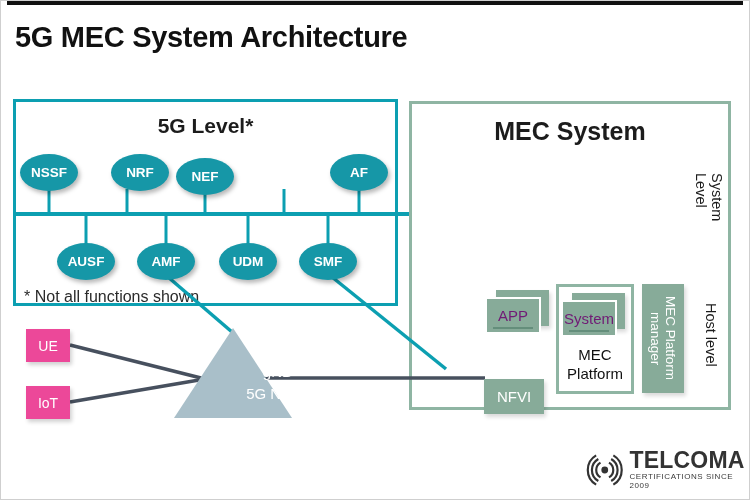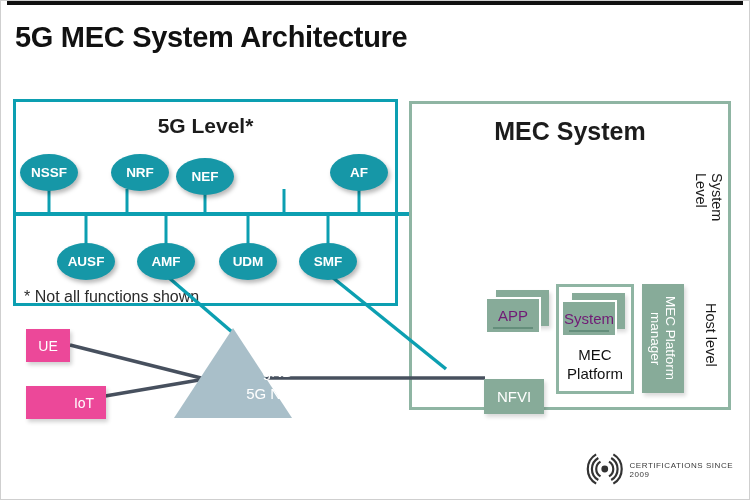--- a/index.html
+++ b/index.html
@@ -125,21 +125,21 @@
   <div class="nf" style="left:218px;top:242px;">
       <span>UDM</span>
     </div>
   <div class="nf" style="left:298px;top:242px;">
       <span>SMF</span>
     </div>
 
   <div class="slate" style="left:25px;top:328px;">
       <span>UE</span>
     </div>
-  <div class="slate" style="left:25px;top:385px;padding-left:36px;">
+  <div class="slate" style="left:25px;top:385px;">
       <span>IoT</span>
     </div>
 
   <div class="tri-wrap">
     <div class="tri"></div>
     <div class="tri-label tri-l1">gNB</div>
     <div class="tri-label tri-l2">5G NR</div>
   </div>
 
 
@@ -190,16 +190,17 @@
     <svg width="46" height="40" viewBox="0 0 46 40">
       <circle cx="23" cy="20" r="3.6" fill="#333"></circle>
       <path d="M27.5,12.2 A9,9 0 0 1 27.5,27.8" fill="none" stroke="#333" stroke-width="2.3"></path>
       <path d="M29.8,8.3  A13.5,13.5 0 0 1 29.8,31.7" fill="none" stroke="#333" stroke-width="2.3"></path>
       <path d="M32.1,4.5  A18,18 0 0 1 32.1,35.5" fill="none" stroke="#333" stroke-width="2.3"></path>
       <path d="M18.5,12.2 A9,9 0 0 0 18.5,27.8" fill="none" stroke="#333" stroke-width="2.3"></path>
       <path d="M16.2,8.3  A13.5,13.5 0 0 0 16.2,31.7" fill="none" stroke="#333" stroke-width="2.3"></path>
       <path d="M13.9,4.5  A18,18 0 0 0 13.9,35.5" fill="none" stroke="#333" stroke-width="2.3"></path>
     </svg>
     <div class="logo-text">
+      <div class="logo-name">TELCOMA</div>
       <div class="logo-tag">CERTIFICATIONS SINCE 2009</div>
     </div>
   </div>
 </div>
 
 </body></html>

